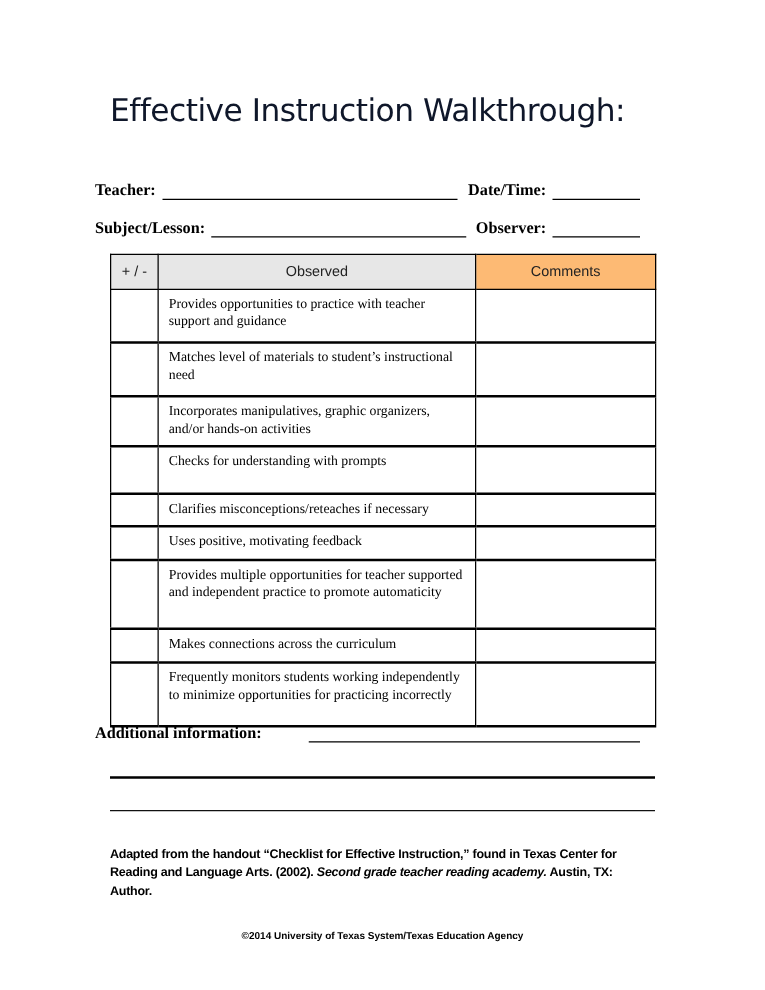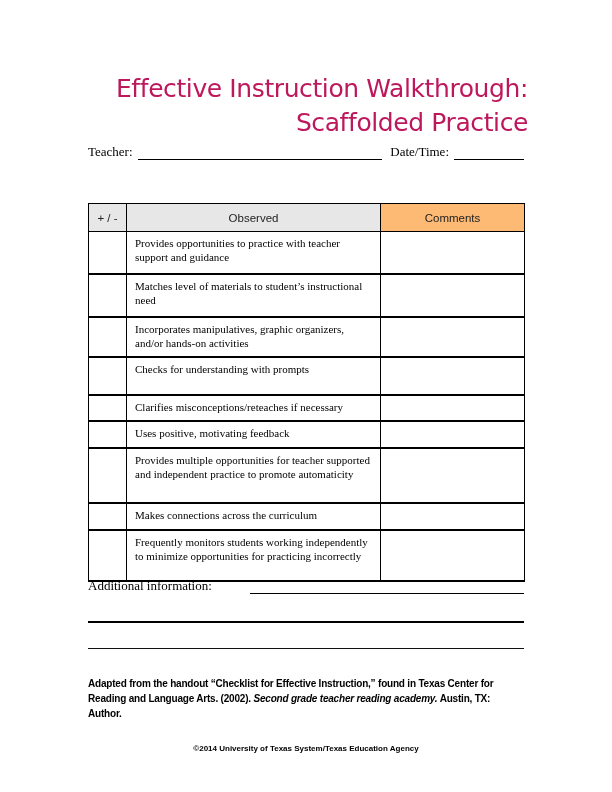--- a/index.html
+++ b/index.html
@@ -5,22 +5,22 @@
   html,body{margin:0;padding:0;background:#ffffff;}
   body{width:612px;height:792px;position:relative;font-family:"Liberation Serif",serif;color:#000;}
   .page{position:absolute;inset:0;background:#fff;}
 
   
   .title{position:absolute;top:72px;left:88px;width:440px;
          font-family:"DejaVu Sans",sans-serif;font-weight:500;
          font-size:25px;line-height:34px;letter-spacing:-0.4px;}
 
   
-  .field-row{position:absolute;left:88px;width:436px;display:flex;align-items:flex-end;
-             font-size:13px;font-weight:normal;}
+  .field-row{position:absolute;left:76px;width:436px;display:flex;align-items:flex-end;
+             font-size:13px;font-weight:bold;}
   .row-teacher{top:144px;}
   .row-subject{top:174px;}
   .fill{flex:1;border-bottom:1px solid #000;height:15px;margin-left:5px;}
   .fill.short{flex:0 0 70px;}
   .lbl2{margin-left:8px;}
 
   
   table.obs-table{position:absolute;top:203px;left:88px;width:436px;
                   border-collapse:collapse;table-layout:fixed;}
   .obs-table col.c-mark{width:38px;}
@@ -53,32 +53,37 @@
             font-size:10px;letter-spacing:-0.2px;line-height:1.5;}
   .citation .it{font-style:italic;}
   .copyright{position:absolute;top:744px;left:0;width:612px;text-align:center;
              font-family:"Liberation Sans",sans-serif;font-weight:bold;font-size:8px;}
 </style>
 </head>
 <body>
 
 <div class="page">
 
-  <div class="title" style="color: #be185d; text-align: right;">
+  <div class="title" style="color: #0f172a;">
     <div>Effective Instruction Walkthrough:</div>
-    <div>Scaffolded Practice</div>
   </div>
 
   <div class="field-row row-teacher">
     <span>Teacher:</span>
     <span class="fill"></span>
     <span class="lbl2">Date/Time:</span>
     <span class="fill short"></span>
   </div>
 
+  <div class="field-row row-subject">
+    <span>Subject/Lesson:</span>
+    <span class="fill"></span>
+    <span class="lbl2">Observer:</span>
+    <span class="fill short"></span>
+  </div>
 
   <table class="obs-table">
     <colgroup>
         <col class="c-mark">
         <col class="c-obs">
         <col class="c-com">
       </colgroup>
     <thead>
       <tr>
         <th style="background: rgb(231, 231, 231);">+ / -</th>

